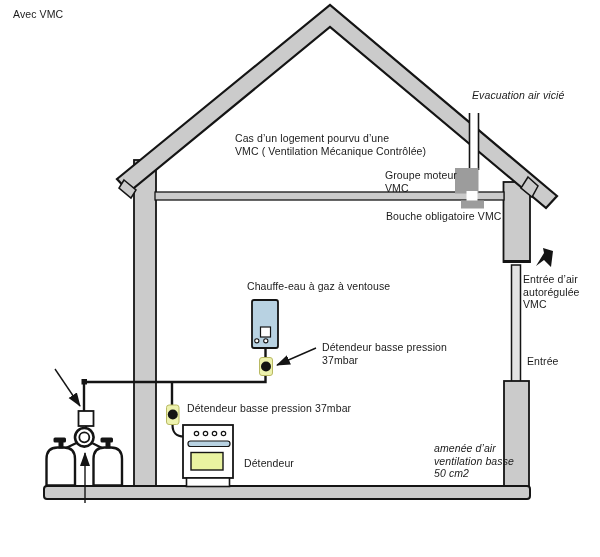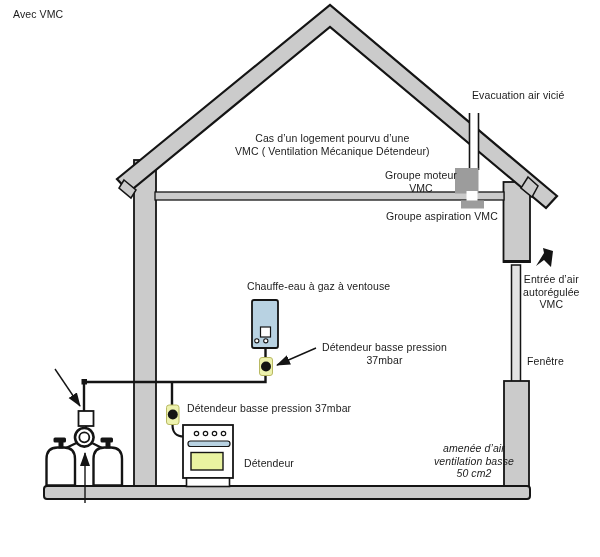--- a/index.html
+++ b/index.html
@@ -1,18 +1,18 @@
 <!DOCTYPE html>
 <html><head>
 <meta charset="utf-8">
 <style>
   html,body{margin:0;padding:0;background:#fff;}
   #stage{
     position:relative;width:600px;height:503px;background:#ffffff;
-    font-family:"Liberation Sans",sans-serif;overflow:hidden;text-align:center;
+    font-family:"Liberation Sans",sans-serif;overflow:hidden;
   }
   #diagram-svg{position:absolute;left:0;top:0;}
   .lbl{
     position:absolute;font-size:10.5px;line-height:12.5px;color:#1b1b1b;
     white-space:pre-line;letter-spacing:0.1px;
   }
   .logo-text{
     position:absolute;left:526px;top:524px;font-size:21px;font-weight:700;
     color:#3e8ec5;letter-spacing:-0.4px;
   }
@@ -105,32 +105,32 @@
 
     <g>
       <ellipse cx="510" cy="530" rx="9" ry="3.2" transform="rotate(-35 510 530)" fill="#76b043"></ellipse>
       <ellipse cx="509" cy="535" rx="10" ry="3.5" transform="rotate(-12 509 535)" fill="#2fa39e"></ellipse>
       <ellipse cx="516" cy="539" rx="8" ry="4" transform="rotate(14 516 539)" fill="#1f8a8f"></ellipse>
       <path d="M521,534 L534,540" stroke="#555555" stroke-width="1.4" fill="none"></path>
     </g>
   </svg>
 
   <div class="lbl" style="left:13px;top:8px;">Avec VMC</div>
-  <div class="lbl" style="left:472px;top:89px;">Evacuation air vicié</div>
+  <div class="lbl" style="left:472px;top:89px;font-style:italic;">Evacuation air vicié</div>
   <div class="lbl" style="left:235px;top:132px;">Cas d’un logement pourvu d’une
-VMC ( Ventilation Mécanique Détendeur)</div>
+VMC ( Ventilation Mécanique Contrôlée)</div>
   <div class="lbl" style="left:385px;top:169px;">Groupe moteur
 VMC</div>
-  <div class="lbl" style="left:386px;top:210px;">Groupe aspiration VMC</div>
+  <div class="lbl" style="left:386px;top:210px;">Bouche obligatoire VMC</div>
   <div class="lbl" style="left:523px;top:273px;">Entrée d’air
 autorégulée
 VMC</div>
   <div class="lbl" style="left:247px;top:280px;">Chauffe-eau à gaz à ventouse</div>
   <div class="lbl" style="left:322px;top:341px;">Détendeur basse pression
 37mbar</div>
   <div class="lbl" style="left:187px;top:402px;">Détendeur basse pression 37mbar</div>
-  <div class="lbl" style="left:527px;top:355px;">Fenêtre</div>
+  <div class="lbl" style="left:527px;top:355px;">Entrée</div>
   <div class="lbl" style="left:244px;top:457px;">Détendeur</div>
   <div class="lbl" style="left:434px;top:442px;font-style:italic;">amenée d’air
 ventilation basse
 50 cm2</div>
 
 </div>
 
 </body></html>

